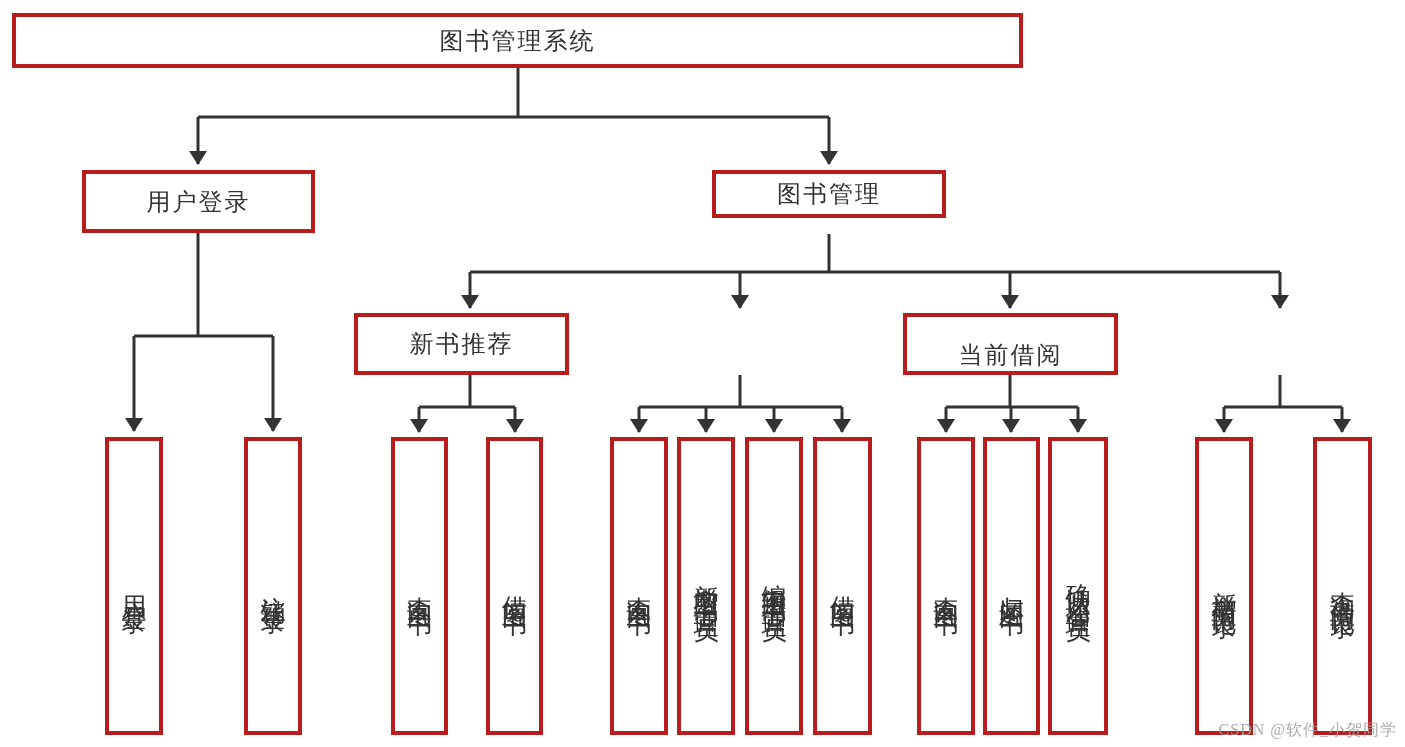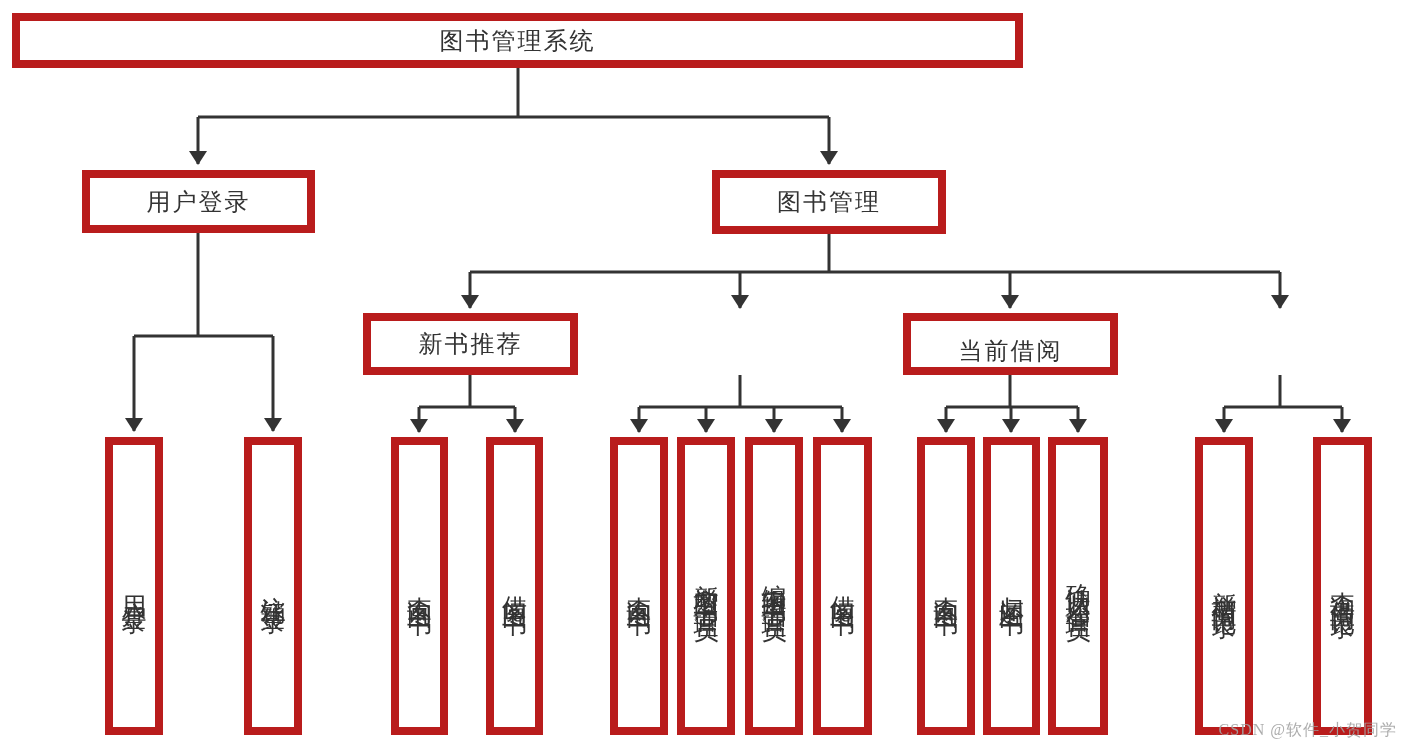--- a/index.html
+++ b/index.html
@@ -16,44 +16,44 @@
     overflow: hidden;
   }
   svg.wires {
     position: absolute;
     left: 0; top: 0;
     width: 1405px; height: 747px;
   }
   .box {
     position: absolute;
     box-sizing: border-box;
-    border: 8px solid #b91c1c;
+    border: 4px solid #b91c1c;
     background: #ffffff;
     display: flex;
     align-items: center;
     justify-content: center;
     color: #333333;
   }
   .hlabel {
     font-size: 24px;
     letter-spacing: 2px;
     white-space: nowrap;
   }
   .vlabel {
     writing-mode: vertical-rl;
     text-orientation: mixed;
     font-size: 25px;
     letter-spacing: 5px;
     line-height: 1;
   }
   .root-box  { left: 12px;  top: 13px;  width: 1011px; height: 55px; }
   .l2-login  { left: 82px;  top: 170px; width: 233px;  height: 63px; }
-  .l2-mgmt   { left: 712px; top: 170px; width: 234px;  height: 64px; }
+  .l2-mgmt   { left: 712px; top: 170px; width: 234px;  height: 48px; }
   .l3        { top: 313px; width: 215px; height: 62px; }
-  .l3-newbook{ left: 363px; }
+  .l3-newbook{ left: 354px; }
   .l3-borrow { left: 633px; }
   .l3-current{ left: 903px; align-items: flex-end; }
   .l3-records{ left: 1173px; }
   .leaf      { top: 437px; height: 298px; }
   .lf-login  { left: 105px;  width: 58px; }
   .lf-logout { left: 244px;  width: 58px; }
   .lf-nbq    { left: 391px;  width: 57px; }
   .lf-nbb    { left: 486px;  width: 57px; }
   .lf-bbq    { left: 610px;  width: 58px; }
   .lf-bba    { left: 677px;  width: 58px; }

